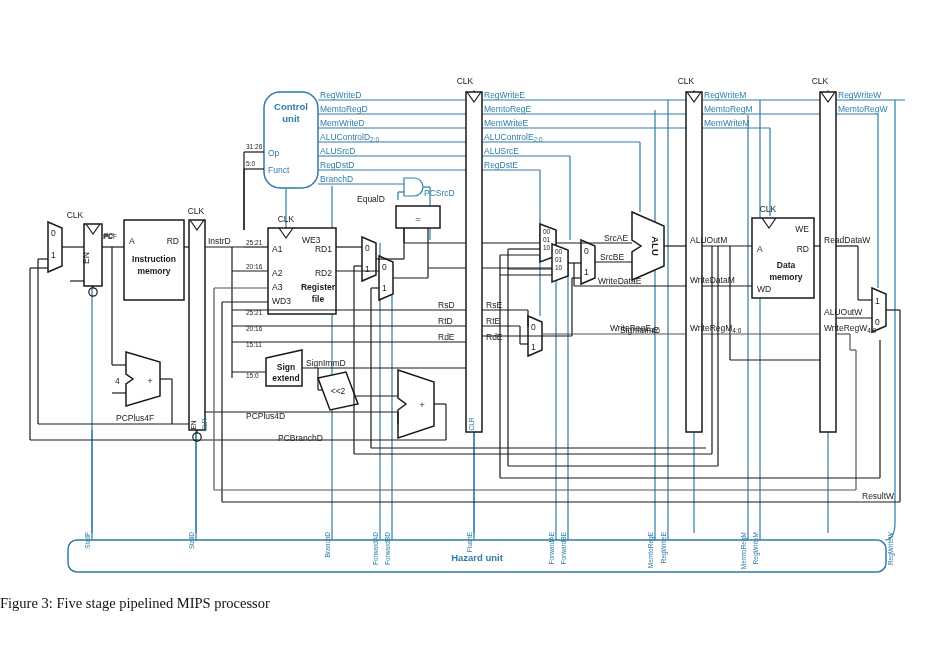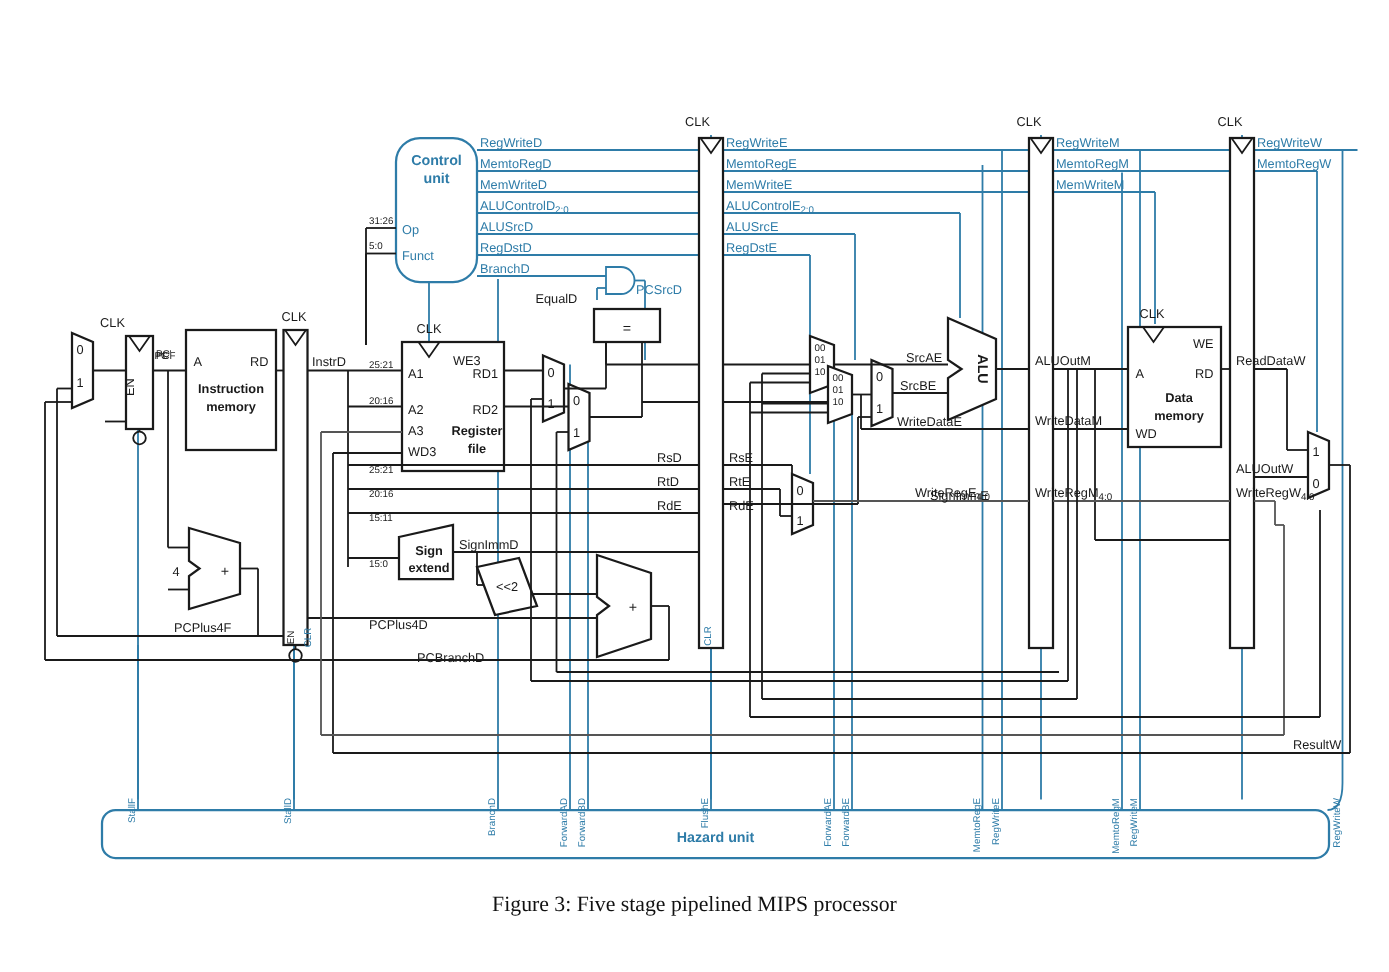--- a/index.html
+++ b/index.html
@@ -1,21 +1,21 @@
 <!DOCTYPE html>
 <html><head>
 <meta charset="utf-8">
 <title>Five stage pipelined MIPS processor</title>
 <style>
   html,body{margin:0;padding:0;background:#ffffff;}
   body{width:926px;height:648px;position:relative;
        font-family:"Liberation Sans", sans-serif;overflow:hidden;}
   #stage{position:absolute;left:0;top:0;width:926px;height:648px;}
   svg{position:absolute;left:0;top:0;}
-  .cap{position:absolute;width:926px;text-align:center;top:595px;
+  .cap{position:absolute;width:926px;top:595px;
        font-family:"Liberation Serif", serif;font-size:14.5px;color:#111;}
 </style>
 </head>
 <body>
 
 <div id="stage">
 
 <svg width="926" height="648" viewBox="0 0 926 648">
   <defs>
     <style>

